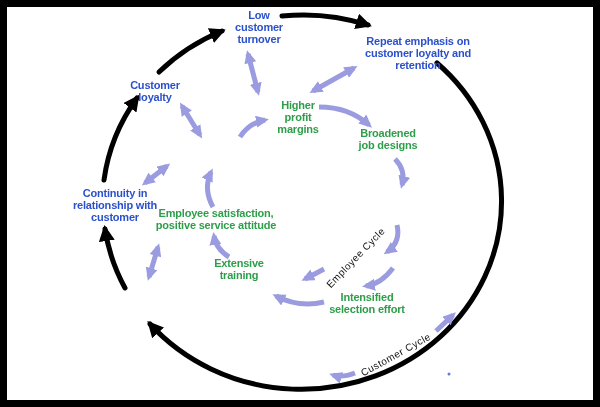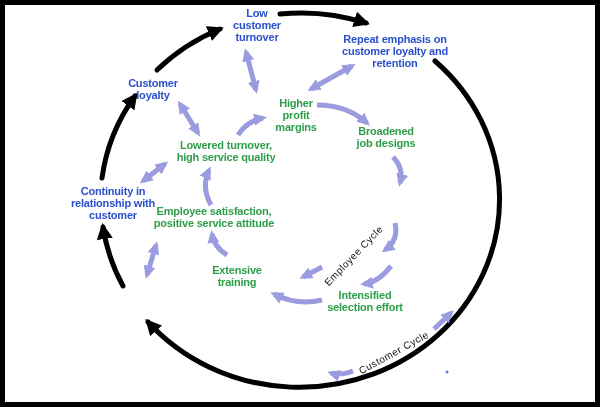--- a/index.html
+++ b/index.html
@@ -1,18 +1,18 @@
 <!DOCTYPE html>
 <html><head>
 <meta charset="utf-8">
 <style>
   html,body{margin:0;padding:0;background:#e9e9e9;}
   #stage{
     position:relative;width:600px;height:407px;background:#ffffff;
-    border:5px solid #000000;box-sizing:border-box;overflow:hidden;
+    border:7px solid #000000;box-sizing:border-box;overflow:hidden;
     font-family:"Liberation Sans",sans-serif;
   }
   #arrows{position:absolute;left:0;top:0;}
   .lbl{
     position:absolute;transform:translate(-50%,-50%);
     text-align:center;white-space:pre-line;
     font:bold 11px/12px "Liberation Sans",sans-serif;
     letter-spacing:-0.2px;
   }
   .blue{color:#2b50cc;}
@@ -71,39 +71,37 @@
     <g stroke="#9b9be0" stroke-width="5" fill="none">
       <path d="M429,324 L446,308" marker-end="url(#mBlE)"></path>
       <path d="M348,366 Q335,371 326,368" marker-end="url(#mBlE)"></path>
     </g>
     <circle cx="442" cy="367" r="1.5" fill="#5b7fd4"></circle>
   </svg>
 
   <div class="lbl blue" style="left:252px;top:20px">Low
 customer
 turnover</div>
-  <div class="lbl blue" style="left:390px;top:46px">Repeat emphasis on
+  <div class="lbl blue" style="left:411px;top:46px">Repeat emphasis on
 customer loyalty and
 retention</div>
   <div class="lbl blue" style="left:148px;top:84px">Customer
 loyalty</div>
   <div class="lbl blue" style="left:108px;top:198px">Continuity in
 relationship with
 customer</div>
 
   <div class="lbl green" style="left:291px;top:110px">Higher
 profit
 margins</div>
   <div class="lbl green" style="left:381px;top:132px">Broadened
 job designs</div>
-  <div class="lbl green" style="left:221px;top:146px">Lowered turnover,
-high service quality</div>
   <div class="lbl green" style="left:209px;top:212px">Employee satisfaction,
 positive service attitude</div>
-  <div class="lbl green" style="left:232px;top:271px">Extensive
+  <div class="lbl green" style="left:232px;top:262px">Extensive
 training</div>
   <div class="lbl green" style="left:360px;top:296px">Intensified
 selection effort</div>
 
   <div class="lbl rot" style="left:349px;top:251px;transform:translate(-50%,-50%) rotate(-46deg)">Employee Cycle</div>
   <div class="lbl rot" style="left:389px;top:348px;transform:translate(-50%,-50%) rotate(-29deg)">Customer  Cycle</div>
 
 </div>
 
 </body></html>

